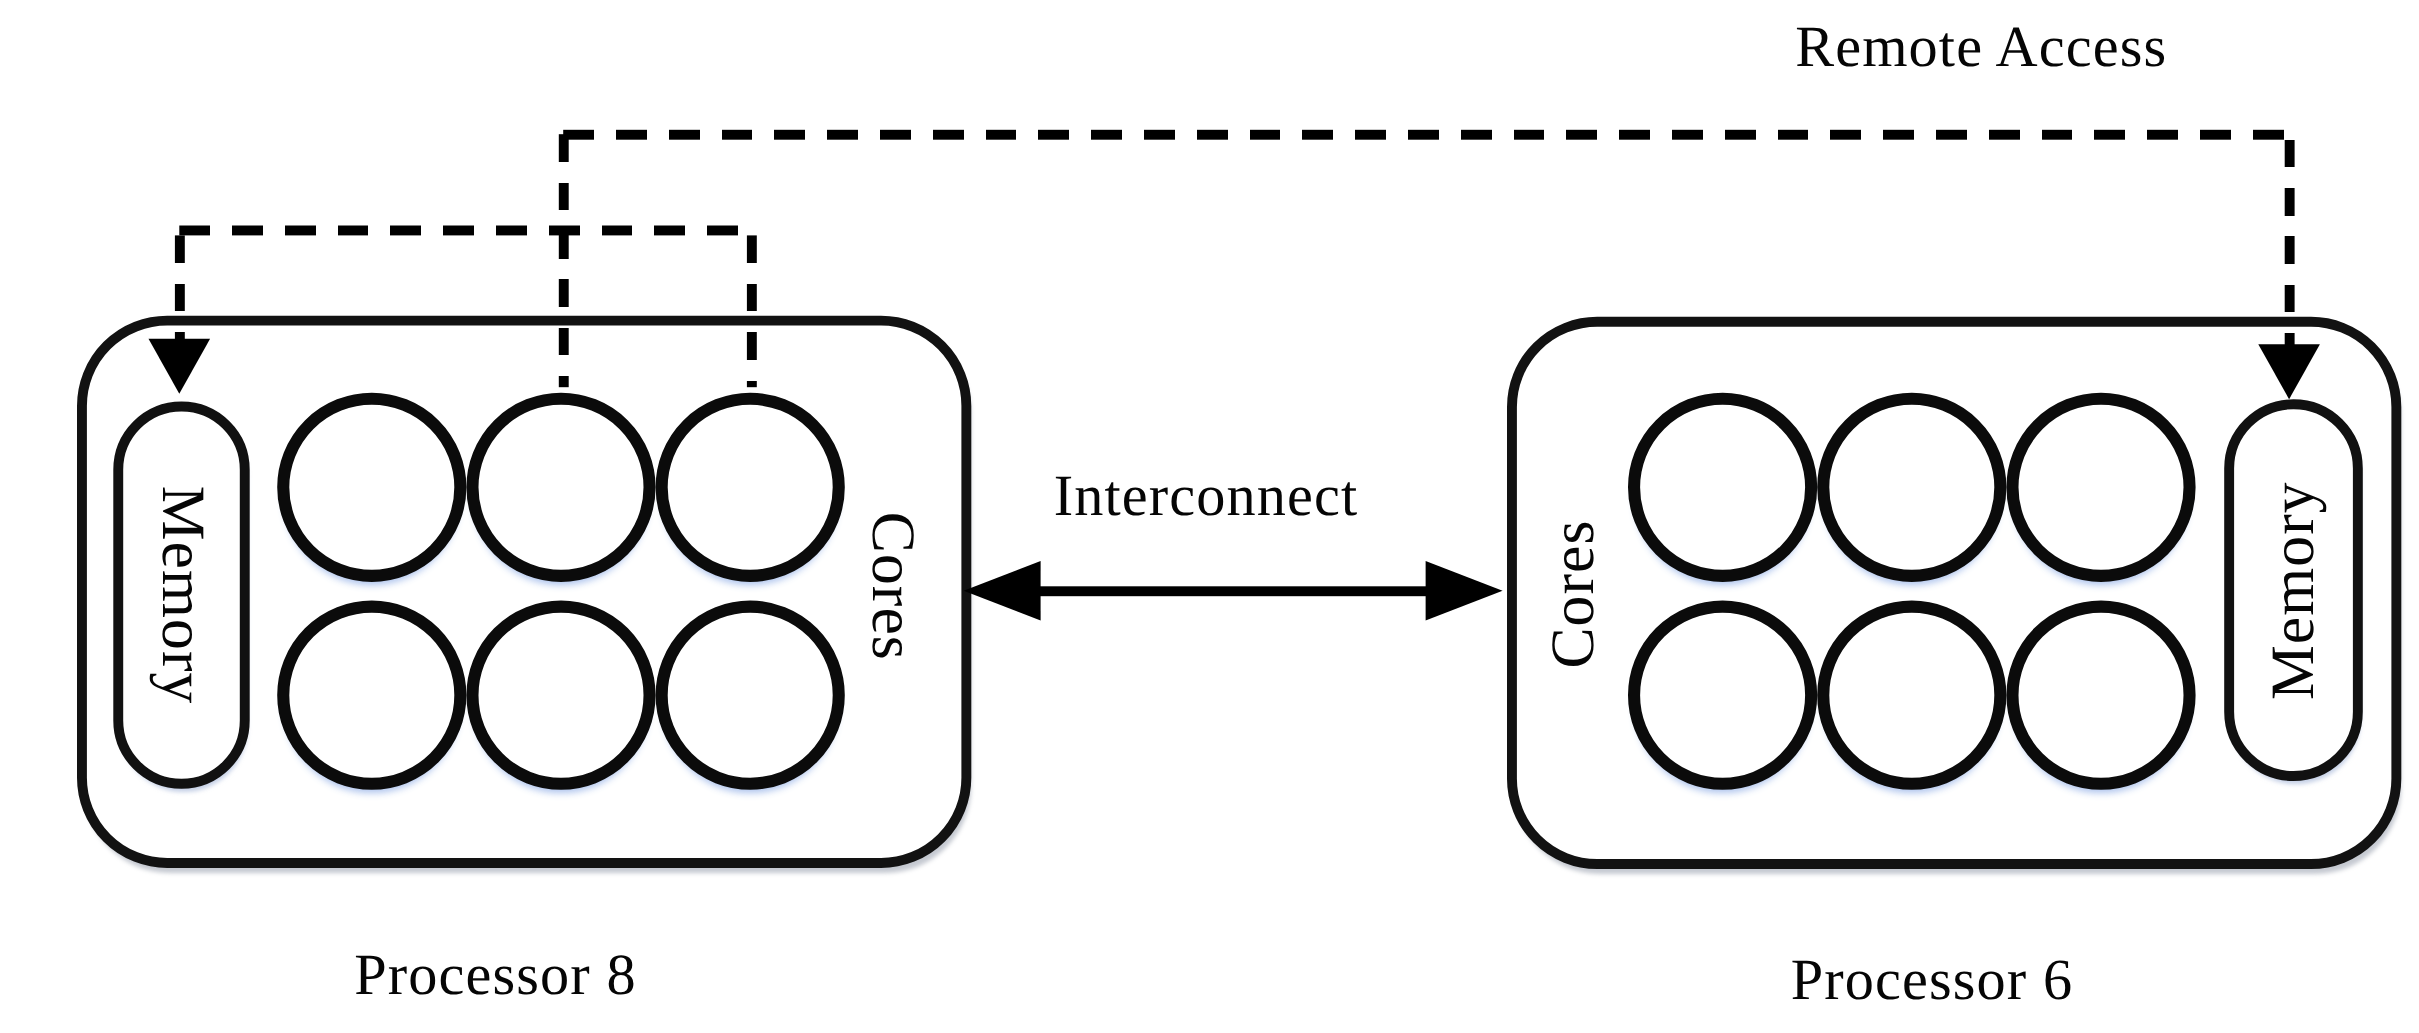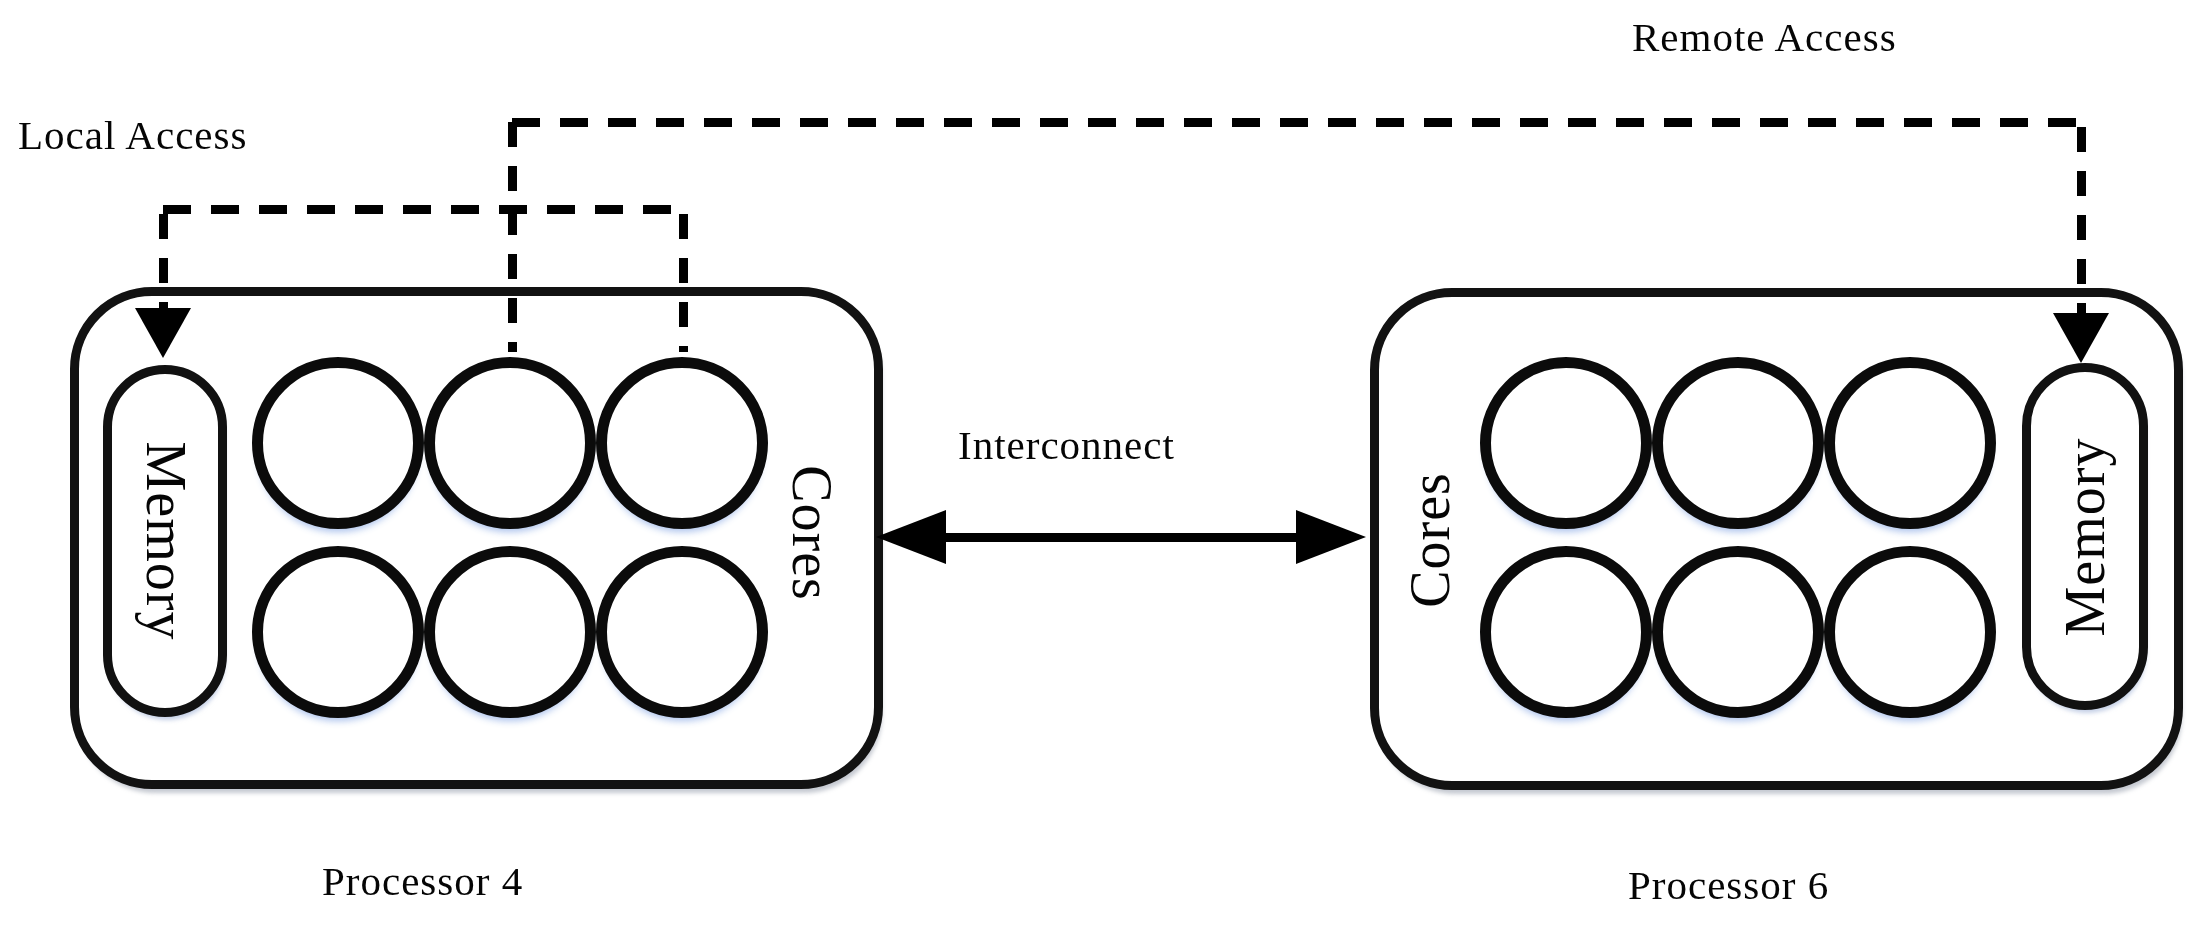--- a/index.html
+++ b/index.html
@@ -1,21 +1,21 @@
 <!DOCTYPE html>
 <html><head>
 <meta charset="utf-8">
 <style>
   html,body{margin:0;padding:0;background:#ffffff;}
   #canvas{
     position:relative;width:2199px;height:939px;background:#ffffff;
     font-family:"Liberation Serif","DejaVu Serif",serif;color:#000;overflow:hidden;
   }
   .big-label{
-    position:absolute;font-size:41px;line-height:1.05;color:#050505;
+    position:absolute;font-size:53px;line-height:1.05;color:#050505;
     letter-spacing:1px;white-space:nowrap;
   }
   .proc-box{
     position:absolute;width:813px;height:502px;background:#fff;
     border:9px solid #121212;border-radius:82px;box-sizing:border-box;
     box-shadow:3px 8px 4px -4px rgba(110,120,140,.40);
   }
   .mem{
     position:absolute;background:#fff;border:9px solid #111;border-radius:64px;
     box-sizing:border-box;box-shadow:2px 7px 4px -4px rgba(150,170,210,.55);
@@ -53,27 +53,26 @@
     position:absolute;width:0;height:0;
     border-top:27px solid transparent;border-bottom:27px solid transparent;
     border-left:70px solid #000;
   }
 </style>
 </head>
 <body>
 
 <div id="canvas">
 
-  <div class="big-label" style="left:18px;top:114px;">Local Access</div>
 
   <div class="big-label" style="left:1632px;top:16px;">Remote Access</div>
 
   <div class="big-label" style="left:958px;top:424px;">Interconnect</div>
 
-  <div class="big-label" style="left:322px;top:860px;">Processor 4</div>
+  <div class="big-label" style="left:322px;top:860px;">Processor 8</div>
 
   <div class="big-label" style="left:1628px;top:864px;">Processor 6</div>
 
   <div class="proc-box" style="left:70px;top:287px;"></div>
 
   <div class="mem" style="left:103px;top:365px;width:124px;height:352px;"></div>
   <span class="vlabel rot-cw" style="left:166px;top:541px;">Memory</span>
 
   <div style="position:absolute;left:0;top:0;">
       <div class="core" style="left: 252px; top: 357px;"></div>

